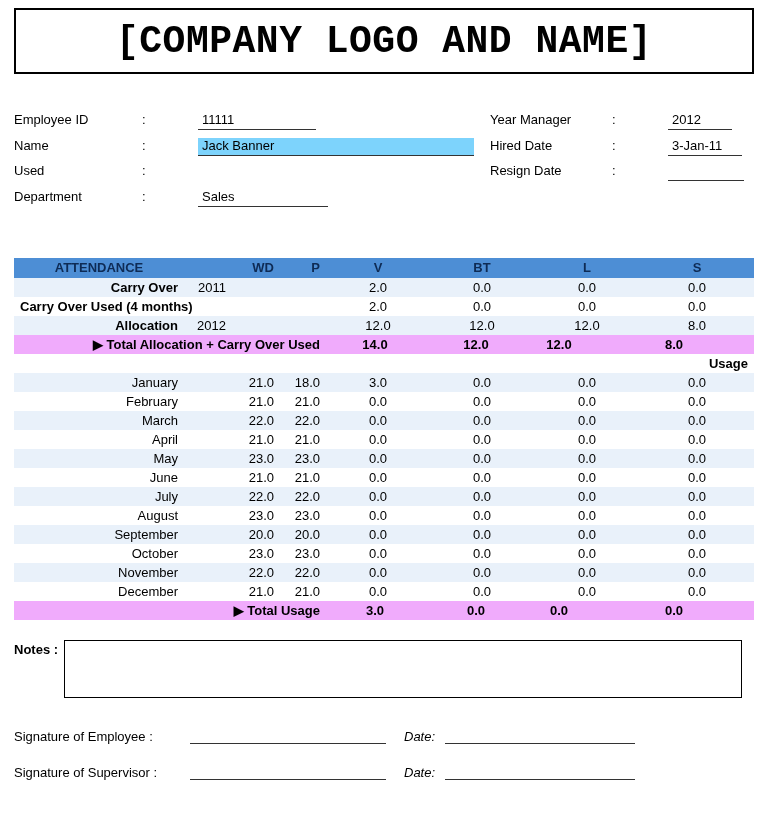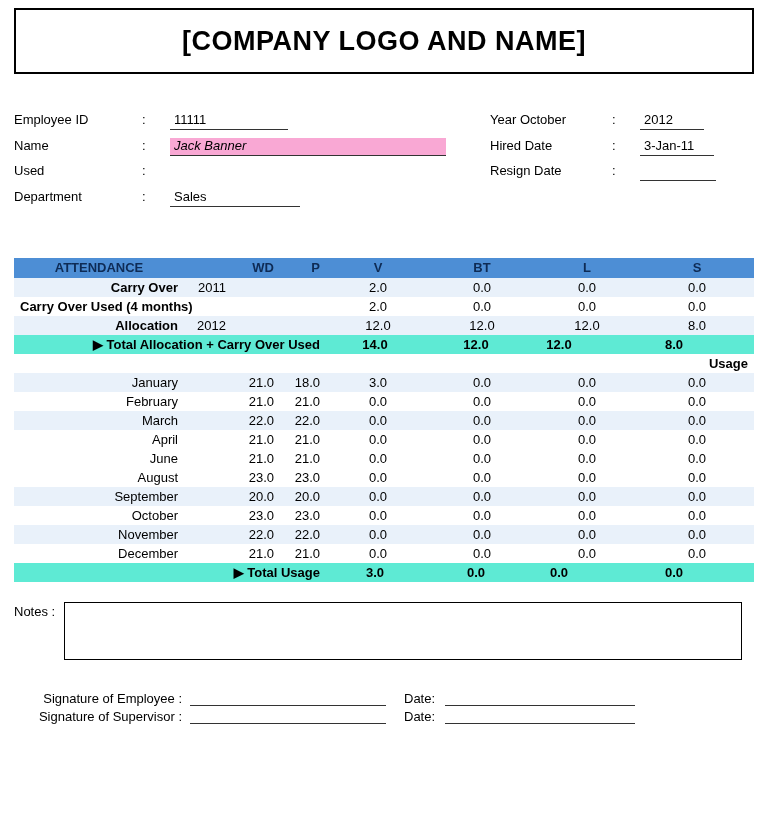--- a/index.html
+++ b/index.html
@@ -7,75 +7,75 @@
     width:768px;height:824px;background:#ffffff;color:#000;
     font-family:"Liberation Sans",sans-serif;font-size:13px;overflow:hidden;
   }
   .page{padding:8px 14px 0 14px;}
 
   
   .logo-box{
     border:2px solid #000;height:62px;display:flex;align-items:center;justify-content:center;
     margin-bottom:38px;
   }
-  .logo-title{font-size:27px;font-weight:bold;letter-spacing:0.5px;}
+  .logo-title{font-size:38px;font-weight:bold;letter-spacing:0.5px;font-family:Liberation Mono, monospace;}
 
   
   .info-section{display:flex;margin-bottom:44px;}
   .info-left{width:476px;}
   .info-right{flex:1;}
   .info-row{display:flex;align-items:flex-start;height:23.5px;padding-bottom:2px;}
   .info-label{flex:none;}
   .info-left .info-label{width:128px;}
   .info-right .info-label{width:122px;}
   .info-colon{flex:none;width:28px;}
   .val{
     display:inline-block;border-bottom:1px solid #333;
-    padding:0 4px 1px 4px;min-height:16px;line-height:16px;
+    padding:0 4px 1px 4px;min-height:16px;line-height:16px;margin-left:28px;
   }
   .val-id{width:110px;}
-  .val-name{width:268px;background:#f9a8d4;font-style:italic;}
+  .val-name{width:268px;background:#7dd3fc;}
   .val-title{width:206px;}
   .val-dept{width:122px;}
   .val-year{width:56px;}
   .val-hired{width:66px;}
   .val-resign{width:68px;}
 
   
   table.att{border-collapse:collapse;table-layout:fixed;width:740px;}
   .att th,.att td{padding:0 6px;height:19px;line-height:19px;font-size:13px;}
   .att thead th{
     background:#4d8ed5;color:#0e2b55;font-weight:bold;text-align:center;height:20px;line-height:20px;
   }
   .att thead th.h-label{text-align:center;}
   .att thead th.h-wd,.att thead th.h-p{text-align:right;}
   .cell-label{font-weight:bold;white-space:nowrap;text-align:right;}
   .row-month .cell-label{font-weight:normal;padding-left:34px;}
   .cell-year,.cell-wd,.cell-p{text-align:right;}
   .cell-v,.cell-bt,.cell-l,.cell-s{text-align:center;}
   tr.stripe td{background:#e9f1fa;}
-  .row-total td{background:#5eead4;font-weight:bold;}
+  .row-total td{background:#f0abfc;font-weight:bold;}
   .row-grand td{background:#4d8ed5;font-weight:bold;}
   .row-total .cell-v,.row-grand .cell-v{padding-right:12px;}
   .row-total .cell-bt,.row-grand .cell-bt{padding-right:18px;}
   .row-total .cell-l,.row-grand .cell-l{padding-right:62px;}
   .row-total .cell-s,.row-grand .cell-s{padding-right:52px;}
   .row-section .cell-label{font-weight:bold;}
 
   
   .notes-row{display:flex;margin-top:20px;}
-  .notes-label{width:50px;padding-top:2px;flex:none;}
+  .notes-label{width:50px;padding-top:2px;flex:none;font-weight:bold;}
   .notes-box{border:1px solid #000;height:56px;flex:1;margin-right:12px;background:#fff;}
 
   
   .sig-section{margin-top:28px;}
-  .sig-row{display:flex;align-items:flex-end;height:18px;text-align:right;}
+  .sig-row{display:flex;align-items:flex-end;height:18px;margin-bottom:18px;}
   .sig-label{flex:none;width:168px;white-space:nowrap;}
   .sig-line{flex:none;width:196px;border-bottom:1px solid #333;height:15px;margin-left:8px;}
-  .date-label{flex:none;margin-left:18px;}
+  .date-label{flex:none;margin-left:18px;font-style:italic;}
   .date-line{flex:none;width:190px;border-bottom:1px solid #333;height:15px;margin-left:10px;}
 </style>
 </head>
 <body>
 
 <div class="page">
 
   <div class="logo-box">
     <div class="logo-title">[COMPANY LOGO AND NAME]</div>
   </div>
@@ -97,21 +97,21 @@
         <span class="info-colon">:</span>
       </div>
       <div class="info-row">
         <span class="info-label">Department</span>
         <span class="info-colon">:</span>
         <span class="val val-dept">Sales</span>
       </div>
     </div>
     <div class="info-right">
       <div class="info-row">
-        <span class="info-label">Year October</span>
+        <span class="info-label">Year Manager</span>
         <span class="info-colon">:</span>
         <span class="val val-year">2012</span>
       </div>
       <div class="info-row">
         <span class="info-label">Hired Date</span>
         <span class="info-colon">:</span>
         <span class="val val-hired">3-Jan-11</span>
       </div>
       <div class="info-row">
         <span class="info-label">Resign Date</span>
@@ -218,25 +218,45 @@
         <tr class="row-month">
           <td class="cell-label">April</td>
           <td class="cell-year"></td>
           <td class="cell-wd">21.0</td>
           <td class="cell-p">21.0</td>
           <td class="cell-v">0.0</td>
           <td class="cell-bt">0.0</td>
           <td class="cell-l">0.0</td>
           <td class="cell-s">0.0</td>
         </tr>
+        <tr class="row-month stripe">
+          <td class="cell-label">May</td>
+          <td class="cell-year"></td>
+          <td class="cell-wd">23.0</td>
+          <td class="cell-p">23.0</td>
+          <td class="cell-v">0.0</td>
+          <td class="cell-bt">0.0</td>
+          <td class="cell-l">0.0</td>
+          <td class="cell-s">0.0</td>
+        </tr>
         <tr class="row-month">
           <td class="cell-label">June</td>
           <td class="cell-year"></td>
           <td class="cell-wd">21.0</td>
           <td class="cell-p">21.0</td>
+          <td class="cell-v">0.0</td>
+          <td class="cell-bt">0.0</td>
+          <td class="cell-l">0.0</td>
+          <td class="cell-s">0.0</td>
+        </tr>
+        <tr class="row-month stripe">
+          <td class="cell-label">July</td>
+          <td class="cell-year"></td>
+          <td class="cell-wd">22.0</td>
+          <td class="cell-p">22.0</td>
           <td class="cell-v">0.0</td>
           <td class="cell-bt">0.0</td>
           <td class="cell-l">0.0</td>
           <td class="cell-s">0.0</td>
         </tr>
         <tr class="row-month">
           <td class="cell-label">August</td>
           <td class="cell-year"></td>
           <td class="cell-wd">23.0</td>
           <td class="cell-p">23.0</td>

